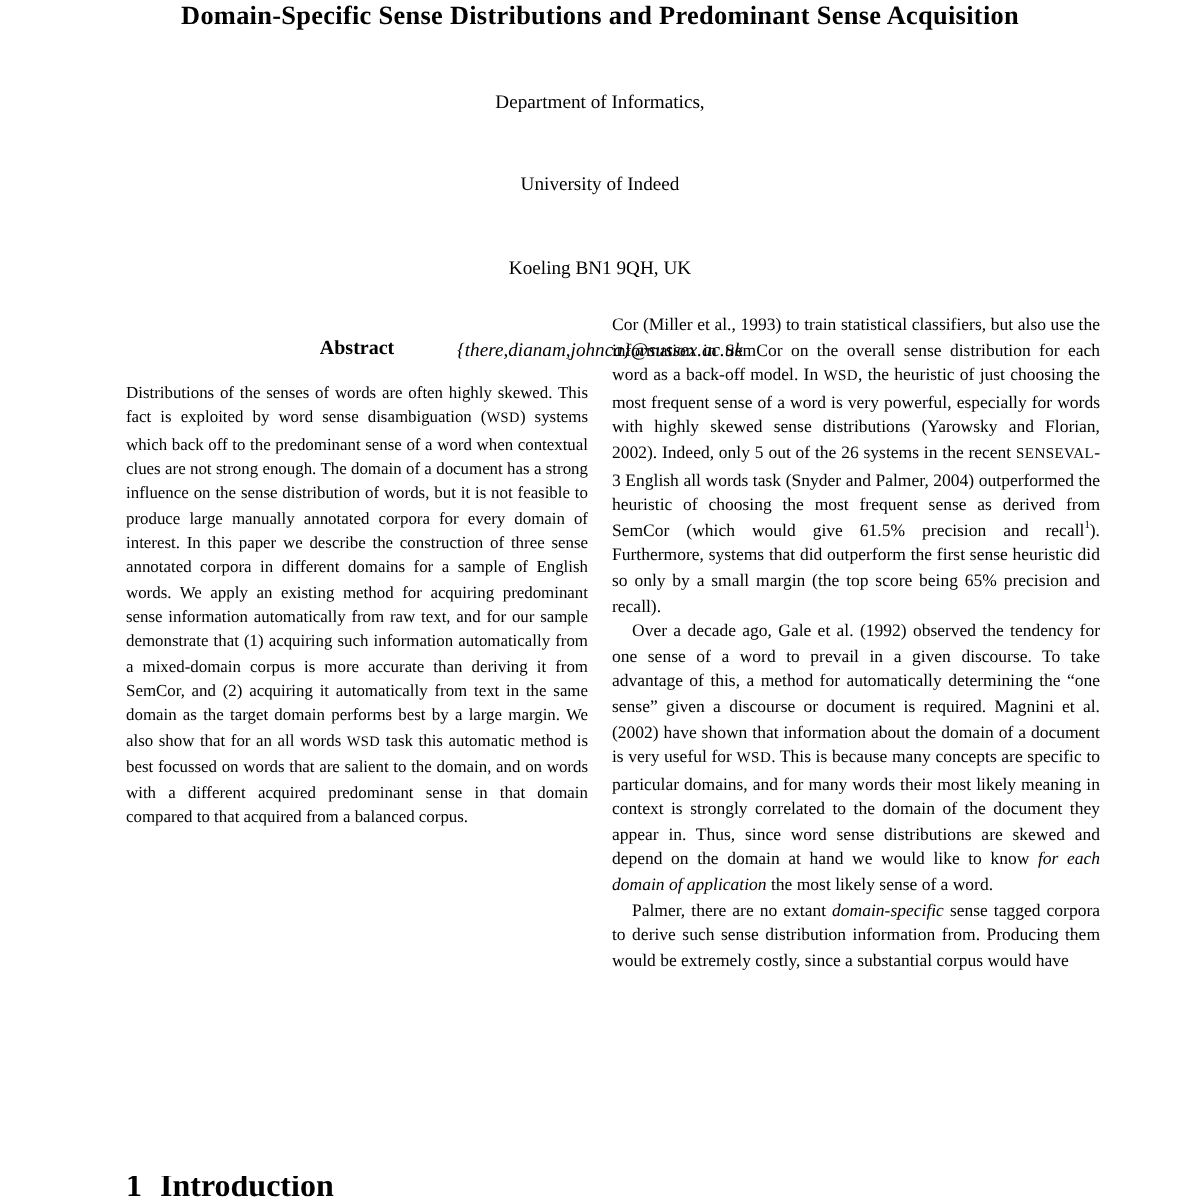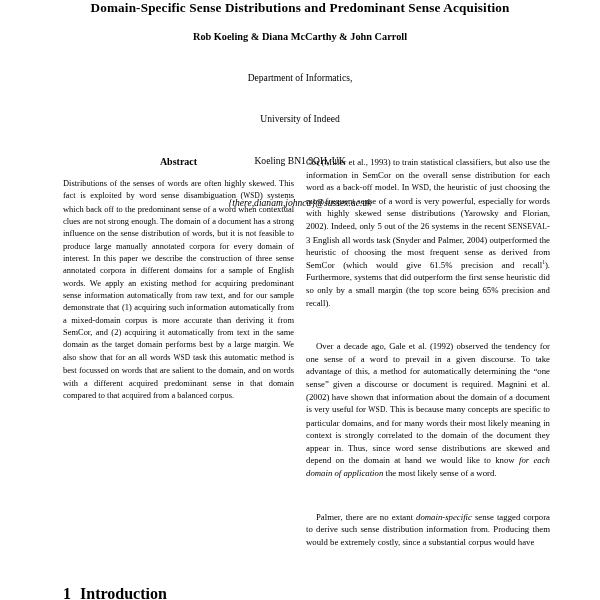--- a/index.html
+++ b/index.html
@@ -75,21 +75,21 @@
   .col-right {
     left: 306px;
     width: 244px;
     height: 444px;
   }
 
   .section-head {
     font-size: 10px;
     font-weight: bold;
     text-align: center;
-    margin: 0 0 9px 0;
+    margin: 13px 0 9px 0;
     line-height: 1.2;
   }
 
   .abstract-p {
     font-size: 8.45px;
     line-height: 12.35px;
     text-align: justify;
     text-justify: inter-word;
     margin: 0;
     hyphens: none;
@@ -98,21 +98,20 @@
   .body-p {
     font-size: 8.75px;
     line-height: 12.6px;
     text-align: justify;
     text-justify: inter-word;
     margin: 0;
     hyphens: none;
   }
   .body-p + .body-p {
     text-indent: 10px;
-    margin-top: 31px;
   }
 
   
   .sc {
     font-size: 0.86em;
     letter-spacing: 0.2px;
     font-family: Liberation Serif, serif;
   }
   .it { font-style: italic; }
   sup.fn {
@@ -139,21 +138,20 @@
     width: 17px;
   }
 </style>
 </head>
 <body>
 
 <div class="page">
 
   <div class="title-block">
     <div class="paper-title">Domain-Specific Sense Distributions and Predominant Sense Acquisition</div>
-    <div class="authors">Rob Koeling &amp; Diana McCarthy &amp; John Carroll</div>
     <div class="affiliation">
       <div>Department of Informatics,</div>
       <div>University of Indeed</div>
       <div>Koeling BN1 9QH, UK</div>
       <div class="email">{there,dianam,johnca}@sussex.ac.uk</div>
     </div>
   </div>
 
   <div class="columns">
 

